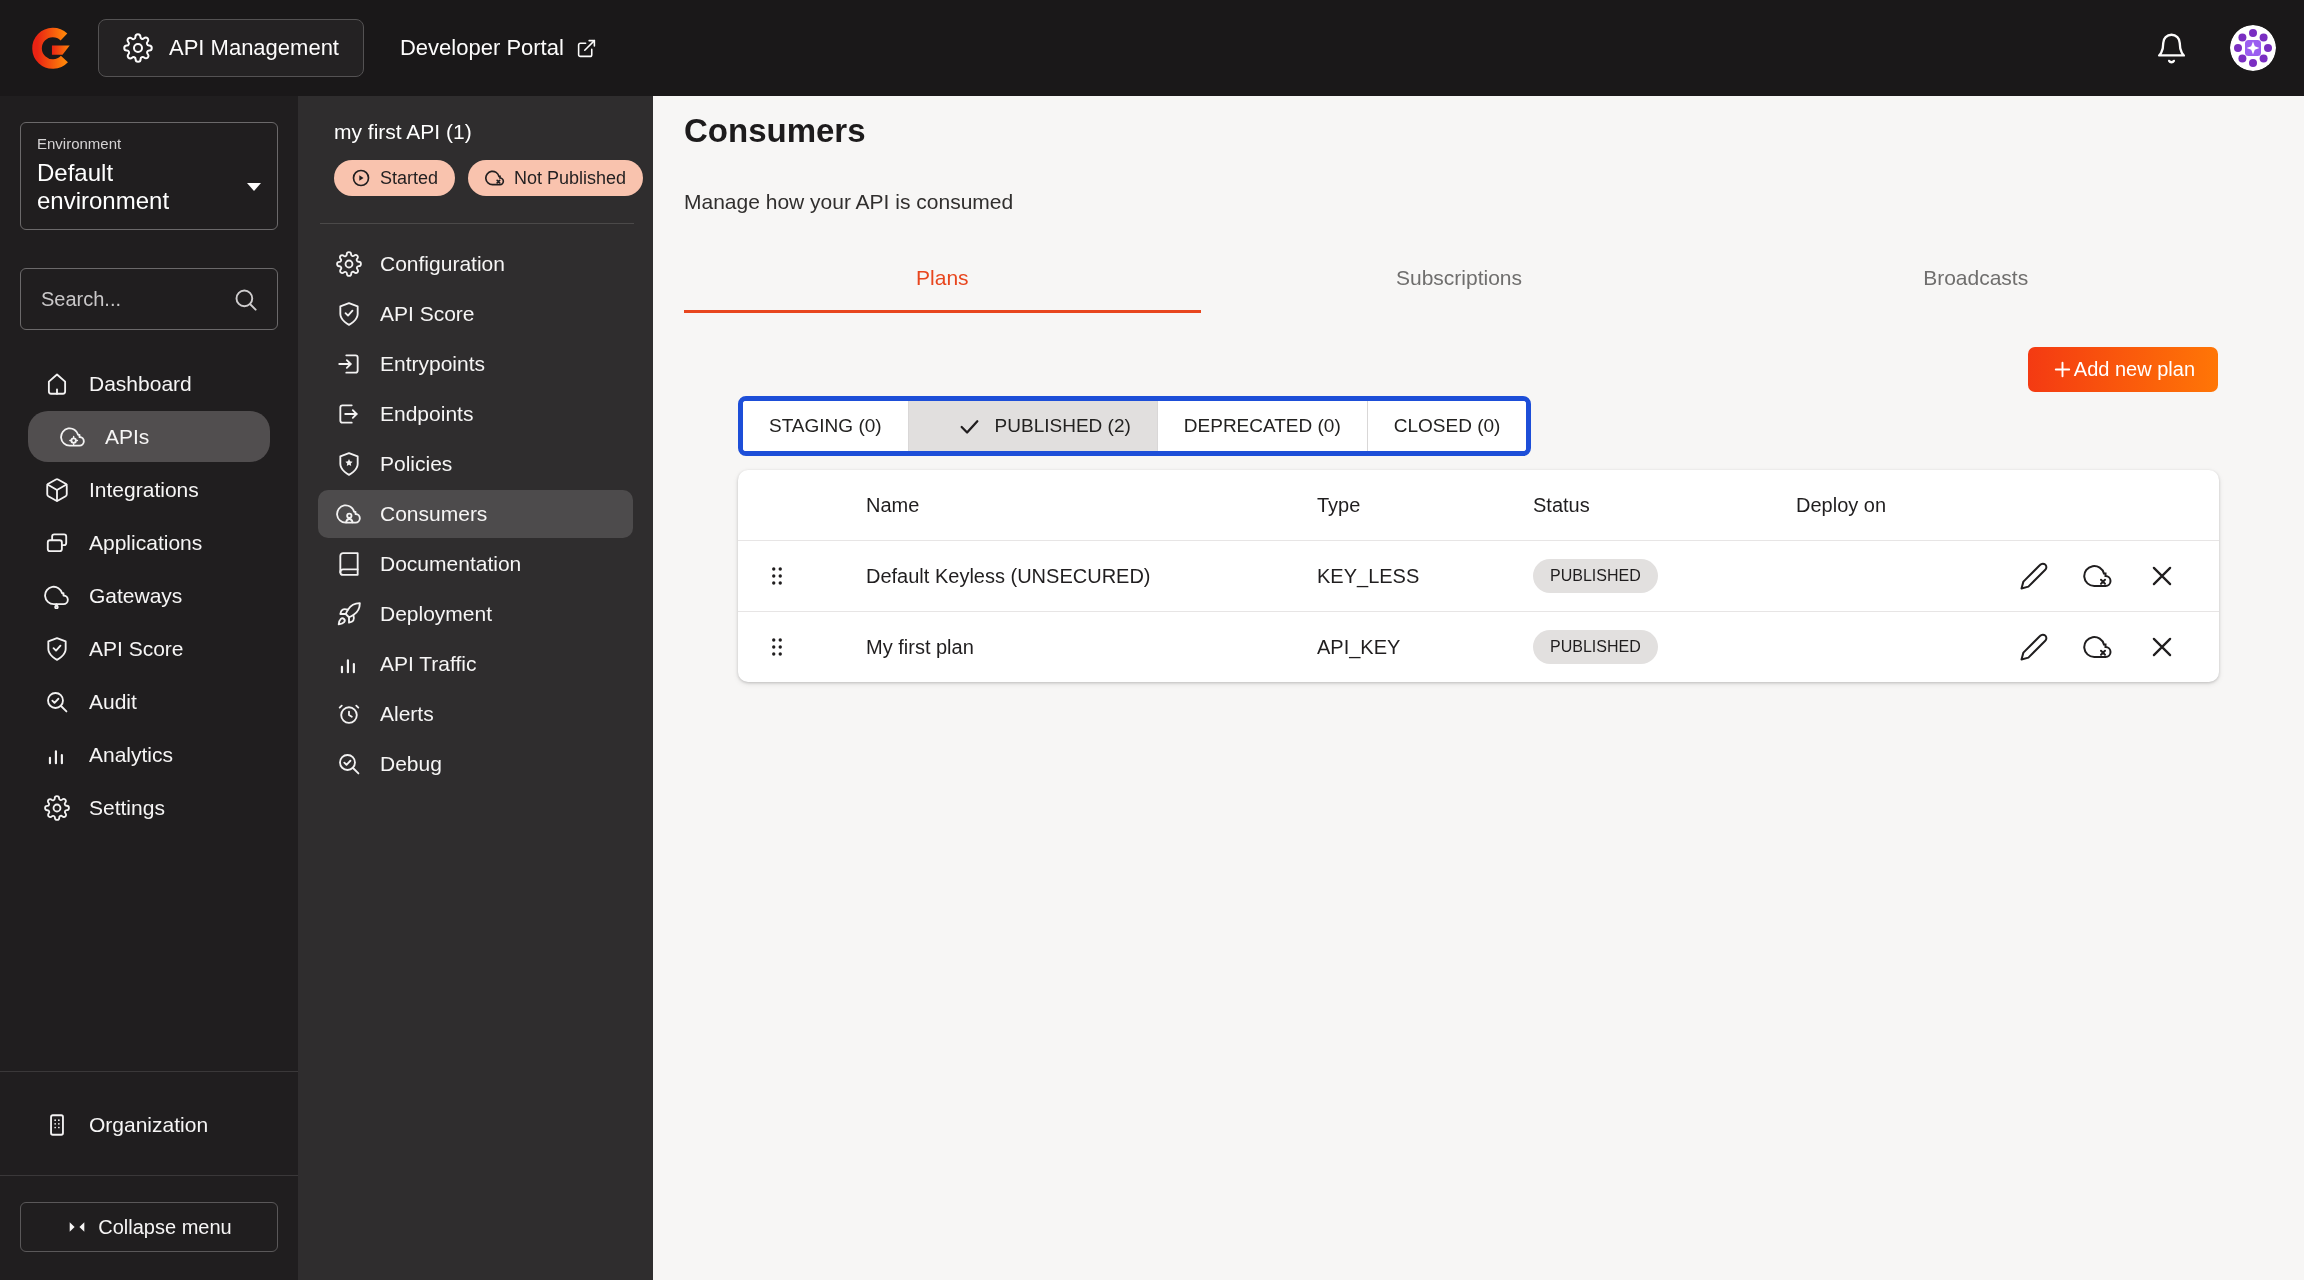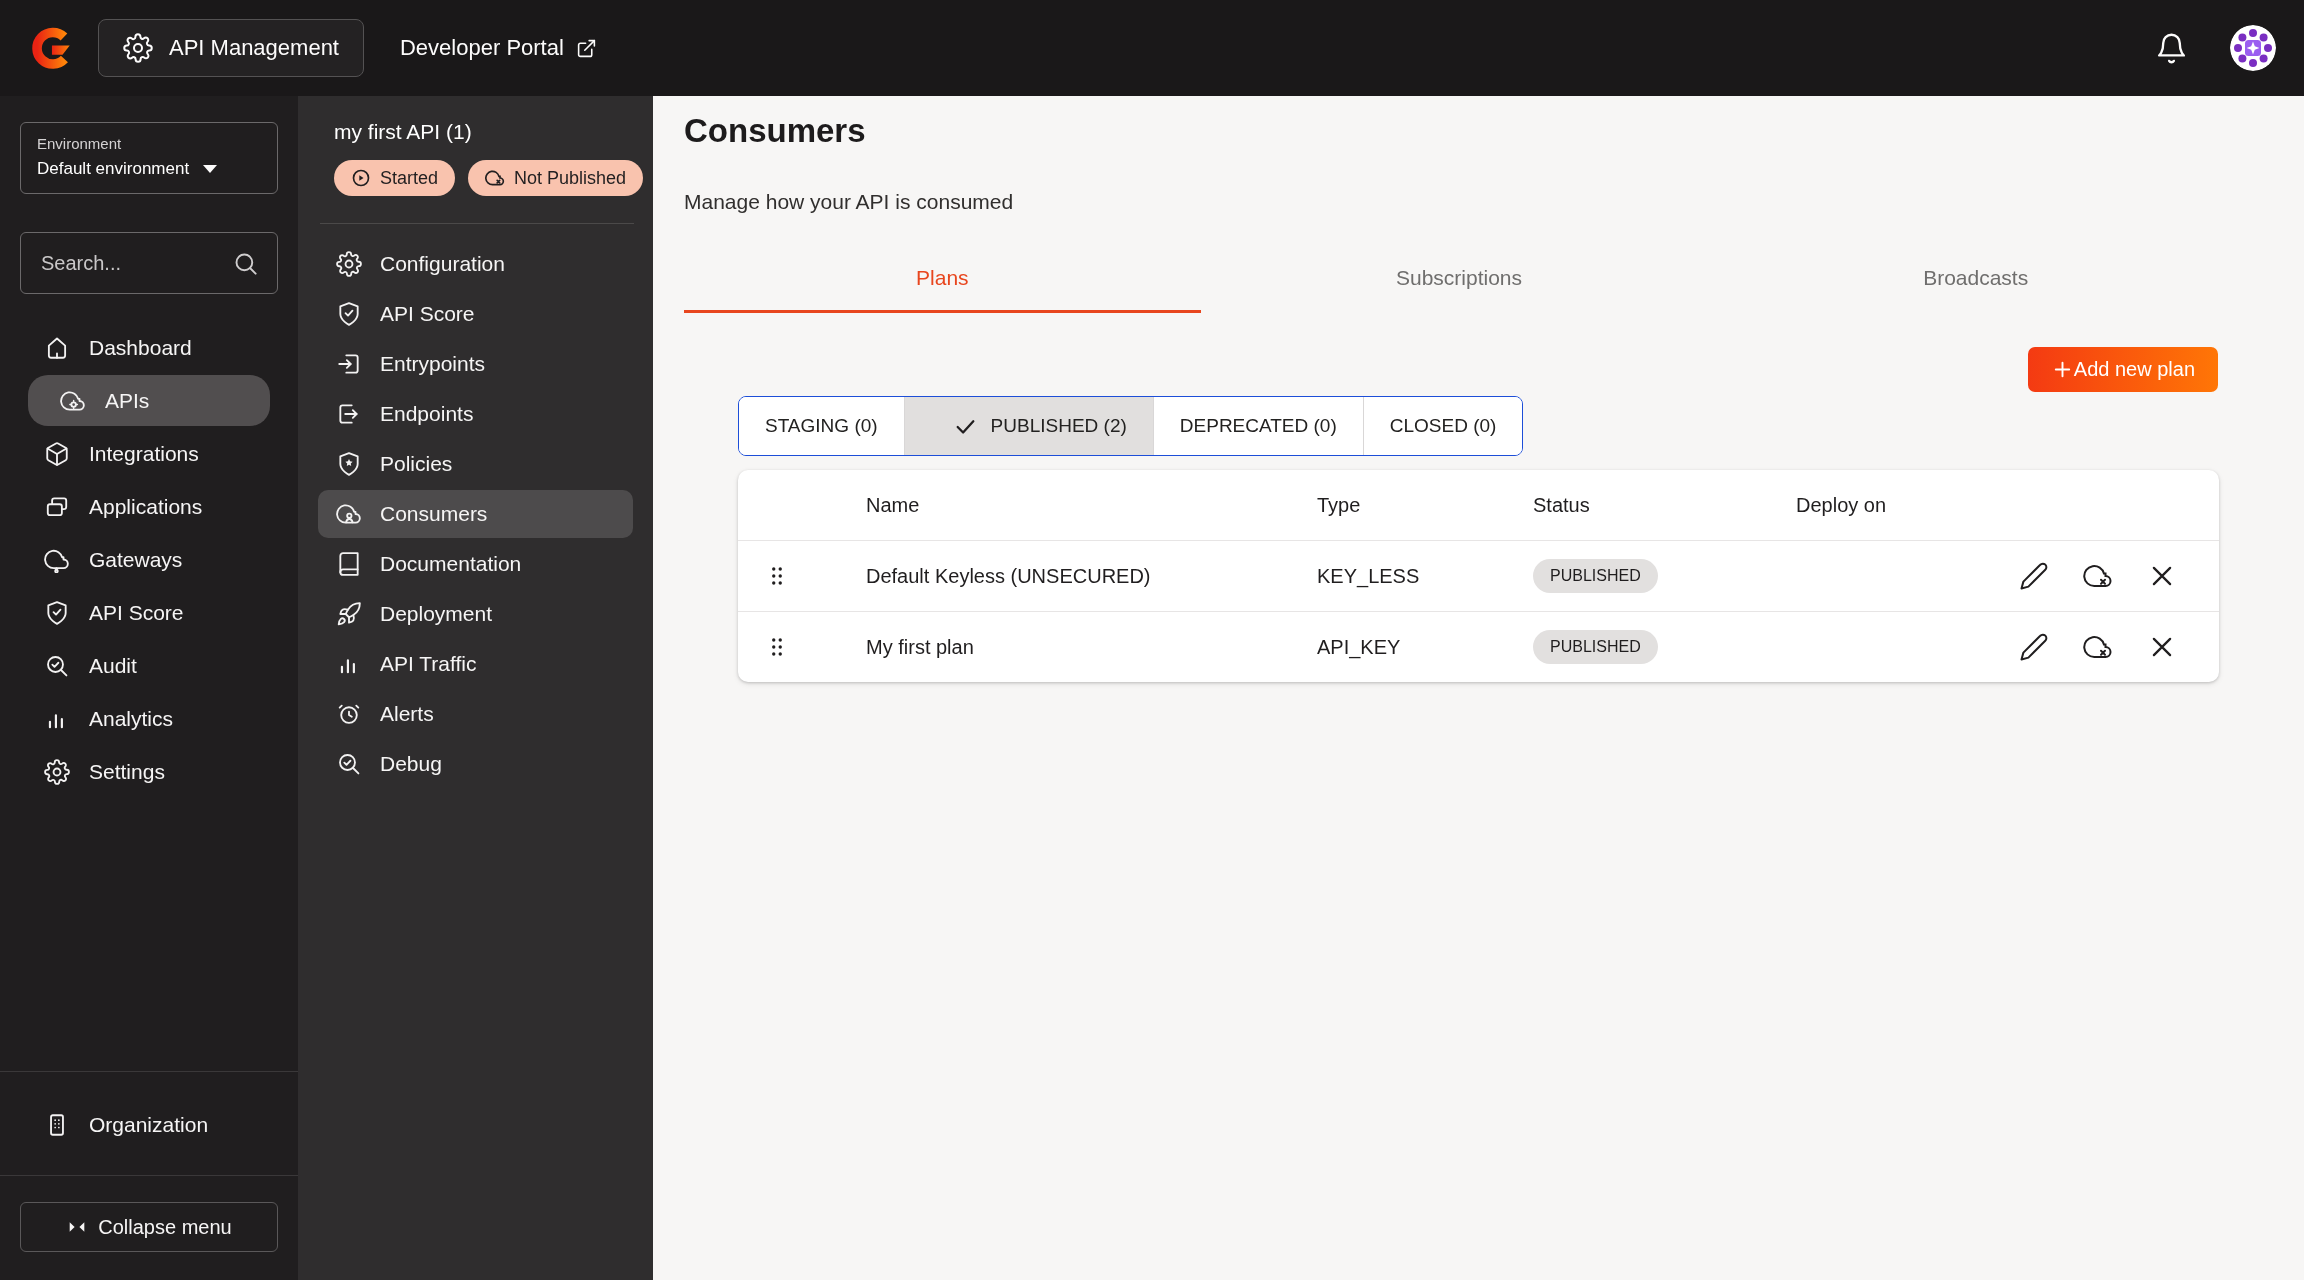--- a/index.html
+++ b/index.html
@@ -30,21 +30,21 @@
   .bell { width:33px; height:33px; cursor:pointer; }
   .avatar { width:46px; height:46px; border-radius:50%; overflow:hidden; cursor:pointer; }
 
   
   .sidebar1 {
     position:absolute; top:96px; left:0; bottom:0; width:298px;
     background:#201e1f; color:#f6f5f5;
   }
   .env-box { margin:26px 20px 0; border:1px solid #6b696a; border-radius:6px; padding:12px 16px 14px; cursor:pointer; }
   .env-label { font-size:15px; color:#d4d2d3; }
-  .env-value { display:flex; align-items:center; gap:14px; font-size:17px; color:#fff; margin-top:7px; }
+  .env-value { display:flex; align-items:center; gap:14px; font-size:24px; color:#fff; margin-top:7px; }
   .caret { width:0; height:0; border-left:7px solid transparent; border-right:7px solid transparent; border-top:8px solid #fdfcfc; }
   .search-box {
     margin:38px 20px 0; border:1px solid #6b696a; border-radius:6px; height:62px;
     display:flex; align-items:center; padding:0 18px; gap:10px;
   }
   .search-box input { flex:1; min-width:0; background:transparent; border:none; outline:none; color:#efeeee; font-size:20px; font-family:inherit; }
   .search-box input::placeholder { color:#c9c7c8; }
   .search-ic { width:27px; height:27px; color:#cfcdce; cursor:pointer; }
   .nav { margin-top:27px; }
   .nav-item { height:53px; display:flex; align-items:center; gap:19px; padding-left:44px; font-size:21px; cursor:pointer; }
@@ -87,21 +87,21 @@
   .tab.active { color:#e8461e; border-bottom:3px solid #e8461e; padding-bottom:20px; }
   .add-btn {
     position:absolute; top:251px; right:86px; height:45px; padding:0 23px;
     display:flex; align-items:center; border:none; border-radius:7px;
     background:linear-gradient(90deg,#f43a12,#ff7606); color:#fff;
     font-size:20px; font-family:inherit; cursor:pointer;
   }
   .add-btn .ic { width:23px; height:23px; }
   .filters {
     position:absolute; left:85px; top:300px; height:60px; display:flex;
-    border:1px solid #1d4ed8; border-radius:8px; overflow:hidden; background:#fff;
+    border:5px solid #1d4ed8; border-radius:8px; overflow:hidden; background:#fff;
   }
   .filter { display:flex; align-items:center; gap:13px; padding:0 26px; font-size:19px; color:#232221; border-right:1px solid #d9d7d7; cursor:pointer; background:#fff; }
   .filter:last-child { border-right:none; }
   .filter.sel { background:#e1dfde;padding-left:48px; }
   .filter .ic { width:25px; height:25px; color:#201e1f; }
 
   .table-card {
     position:absolute; left:85px; top:374px; width:1481px; background:#fff;
     border-radius:10px; overflow:hidden;
     box-shadow:0 1px 3px rgba(0,0,0,.18), 0 2px 6px rgba(0,0,0,.08);

